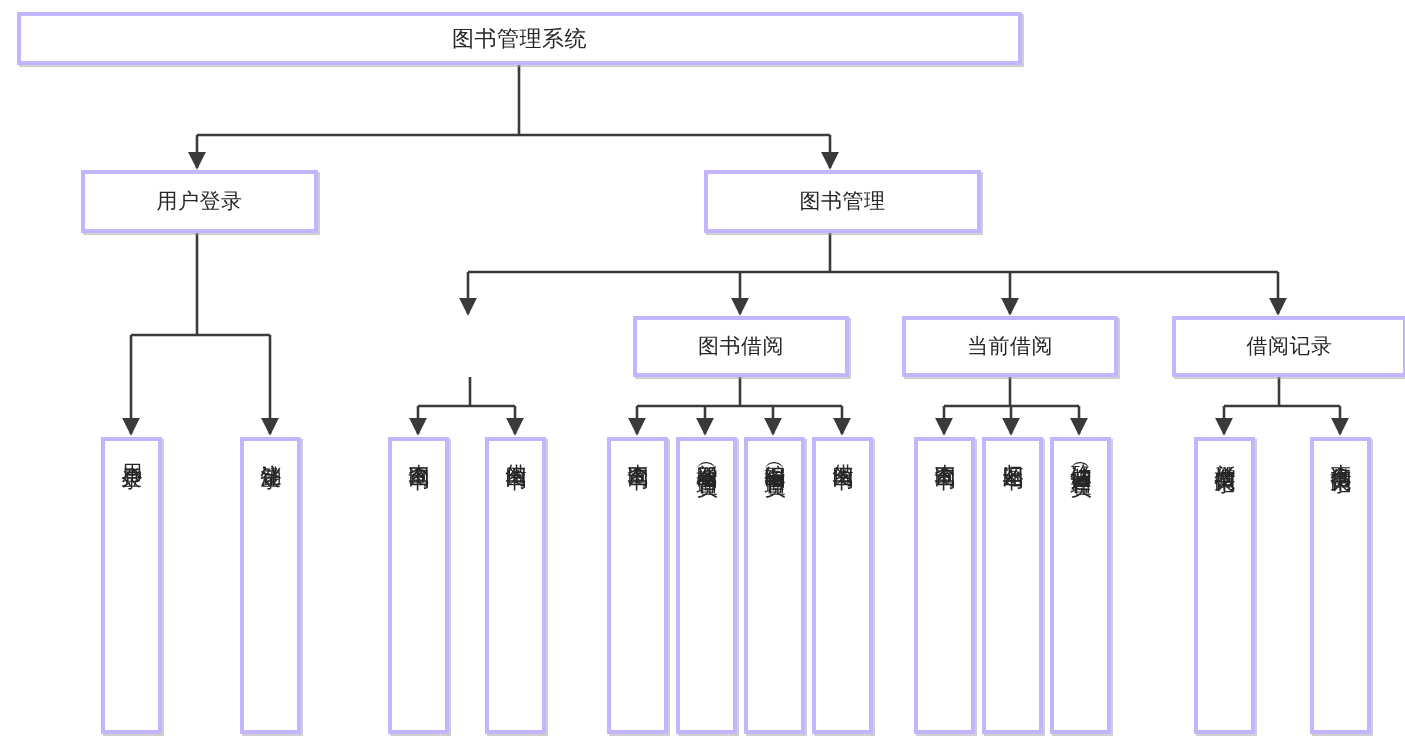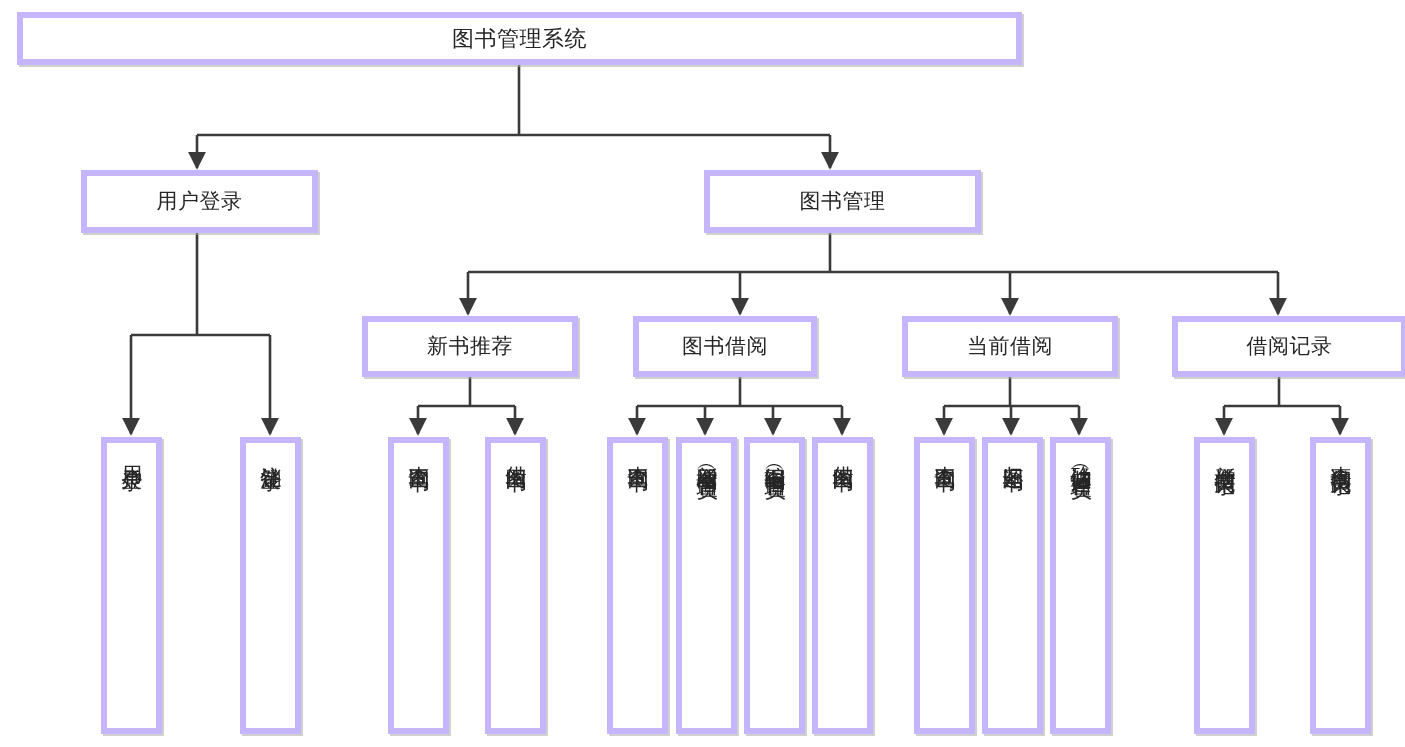--- a/index.html
+++ b/index.html
@@ -23,21 +23,21 @@
     left: 0;
     top: 0;
     width: 1405px;
     height: 747px;
     pointer-events: none;
   }
   .node {
     position: absolute;
     box-sizing: border-box;
     background: #ffffff;
-    border: 6px solid #c4b5fd;
+    border: 4px solid #c4b5fd;
     box-shadow: 2px 2px 0 0 rgba(170,170,170,0.55);
     display: flex;
     align-items: center;
     justify-content: center;
     z-index: 3;
   }
   .node .label {
     color: #262626;
     text-align: center;
     line-height: 1.18;
@@ -140,25 +140,22 @@
   </div>
 
   <div class="node horiz" style="left:81px; top:170px; width:237px; height:63px;">
     <span class="label">用户登录</span>
   </div>
 
   <div class="node horiz" style="left:704px; top:170px; width:277px; height:63px;">
     <span class="label">图书管理</span>
   </div>
 
-  <div class="node horiz" style="left:362px; top:316px; width:216px; height:61px;">
-    <span class="label">新书推荐</span>
-  </div>
-
-  <div class="node horiz" style="left:633px; top:316px; width:184px; height:61px;justify-content:center;">
+
+  <div class="node horiz" style="left:633px; top:316px; width:216px; height:61px;justify-content:center;">
     <span class="label">图书借阅</span>
   </div>
 
   <div class="node horiz" style="left:902px; top:316px; width:216px; height:61px;">
     <span class="label">当前借阅</span>
   </div>
 
   <div class="node horiz" style="left:1172px; top:316px; width:235px; height:61px;">
     <span class="label">借阅记录</span>
   </div>

